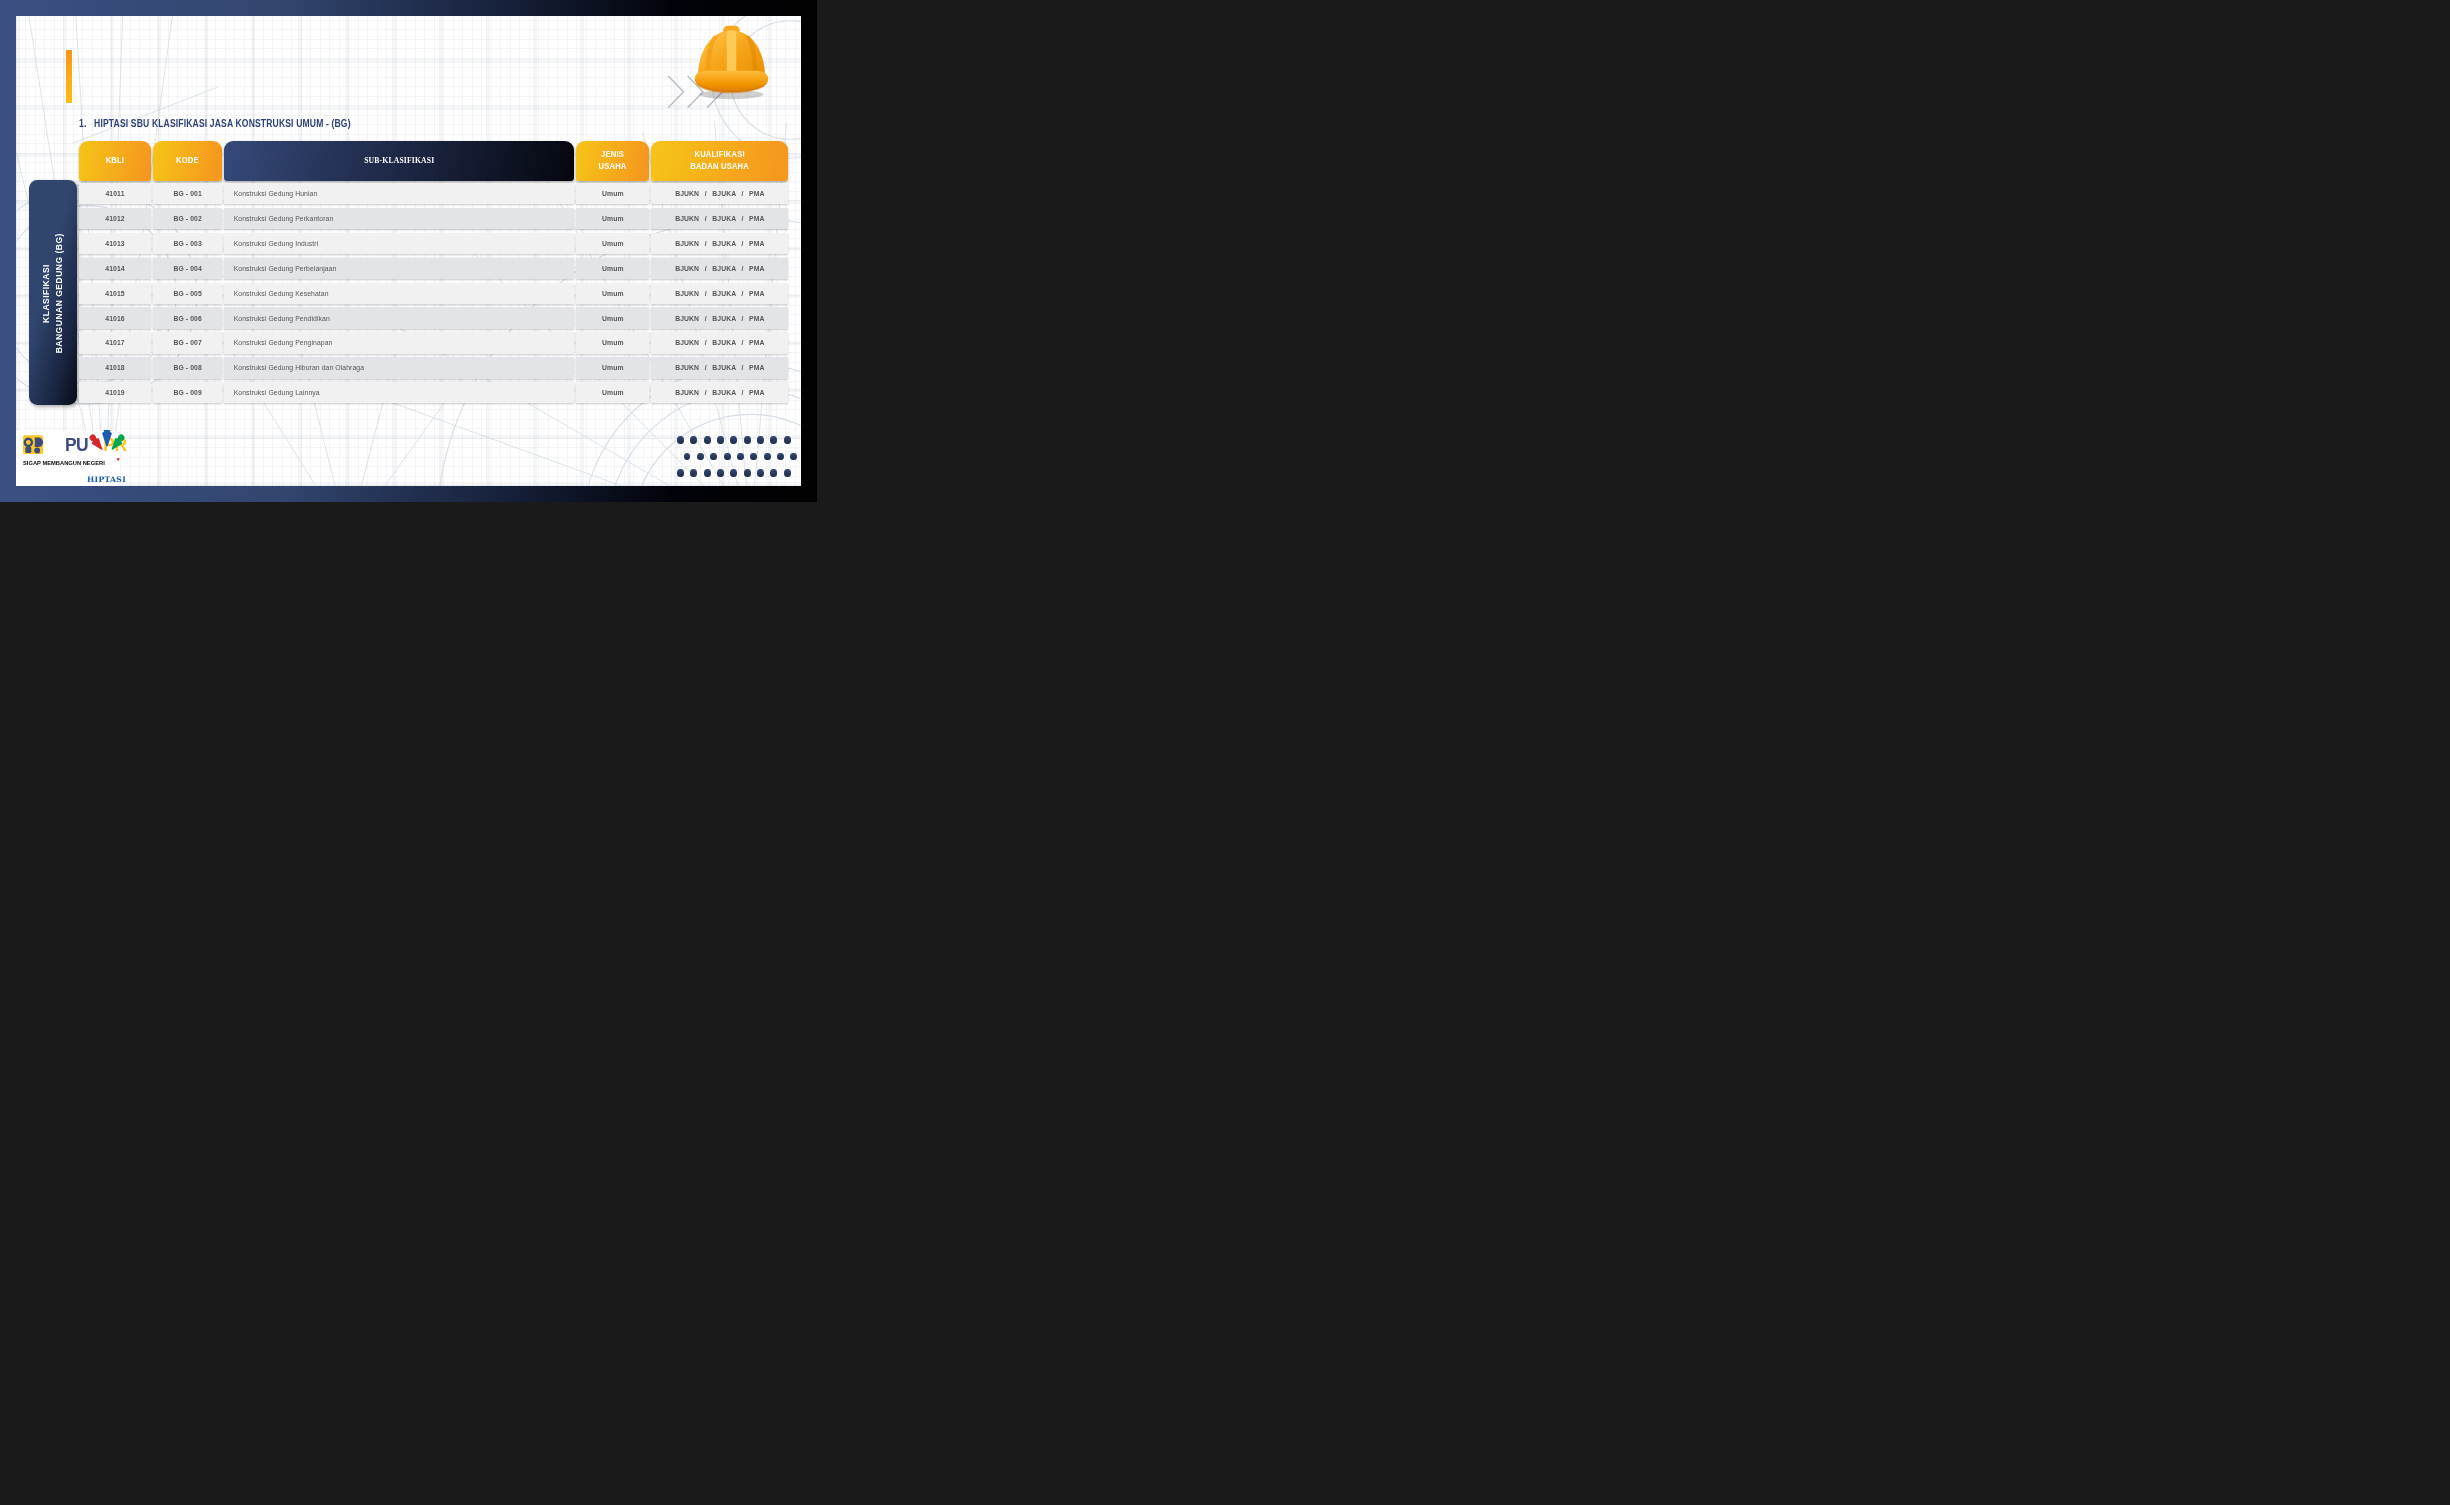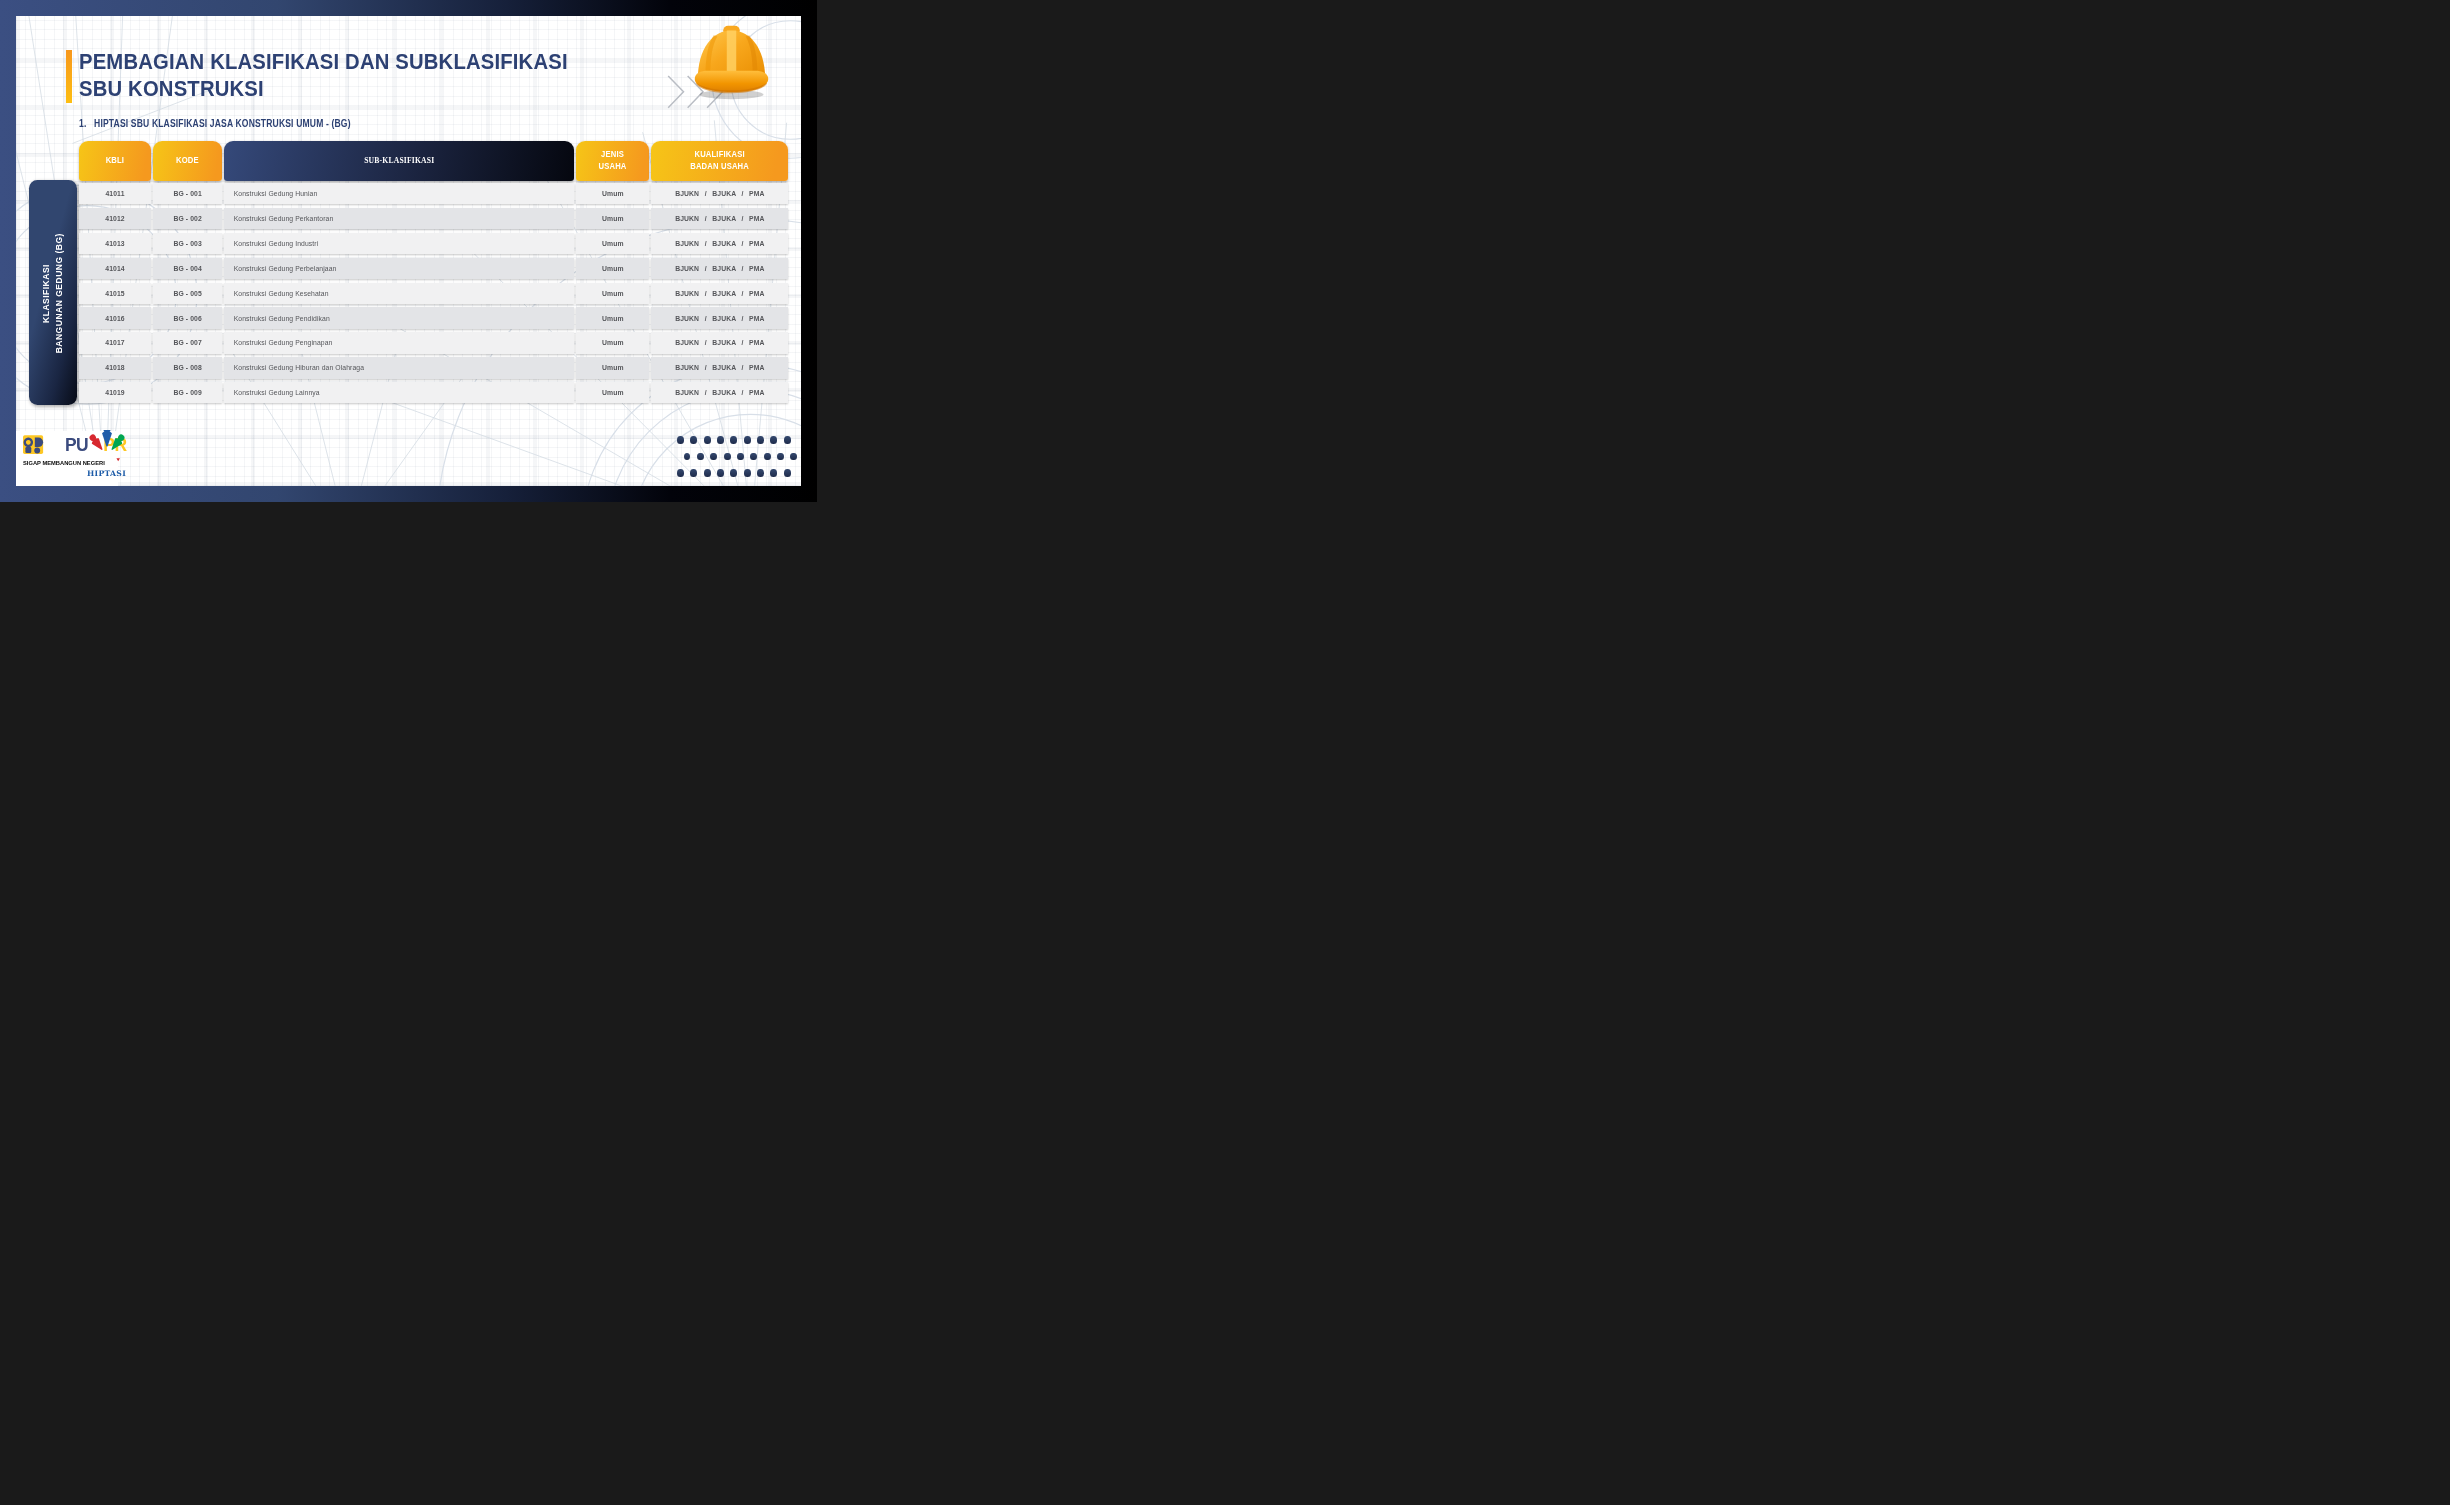--- a/index.html
+++ b/index.html
@@ -56,21 +56,21 @@
   .side-tab-rot div{line-height:1.5;letter-spacing:0.5px;transform:scaleX(.95);white-space:nowrap;}
 
   
   .logo-patch{position:absolute;left:0;top:415px;width:102px;height:55px;background:#fff;}
   .pupr{position:absolute;left:7.1px;top:418px;display:flex;align-items:flex-start;}
   .pupr-word{font-weight:bold;font-size:18.4px;line-height:21.3px;letter-spacing:-0.6px;transform:scaleX(.95);transform-origin:left top;}
   .pupr-word .pu{color:#3B4B7E;margin-left:20px;} .pupr-word .pr{color:#FDC724;padding-left:16px;}
   .pupr-tag{position:absolute;left:7.1px;top:443px;font-weight:bold;font-size:6.2px;color:#0b0b0b;
     letter-spacing:0;transform:scaleX(.93);transform-origin:left top;white-space:nowrap;}
   .hiptasi{position:absolute;left:69px;top:414px;width:43px;text-align:center;}
-  .hiptasi-label{margin-top:4px;font-family:"DejaVu Serif",serif;font-weight:bold;font-size:7.7px;
+  .hiptasi-label{margin-top:10px;font-family:"DejaVu Serif",serif;font-weight:bold;font-size:7.7px;
     color:#1E5CA8;letter-spacing:0.3px;}
 
   
   .dot-grid{position:absolute;left:661px;top:420px;width:119px;height:44px;}
   .dot{position:absolute;width:6.5px;height:7.7px;border-radius:50%;
     background:linear-gradient(180deg,#35496F,#1E2B4B);}
 
   
   .chevrons{position:absolute;left:651px;top:59px;}
   .hard-hat{position:absolute;left:674px;top:4.7px;}
@@ -138,24 +138,20 @@
       <rect x="56" y="8" width="28" height="16" rx="8" fill="#F9A81F"></rect>
       <path d="M13,100 C13,46 38,16 70,16 C102,16 127,46 127,100 Z" fill="url(#dome)"></path>
       <path d="M40,24 C30,40 26,62 26,96 L34,96 C34,60 38,40 46,26 Z" fill="#EE9708" opacity=".55"></path>
       <path d="M100,24 C110,40 114,62 114,96 L106,96 C106,60 102,40 94,26 Z" fill="#DD8300" opacity=".45"></path>
       <path d="M62,16 C62,50 62,70 62,98 L78,98 C78,70 78,50 78,16 Z" fill="#FFD061" opacity=".85"></path>
       <path d="M8,98 C8,88 18,84 30,84 L110,84 C122,84 132,88 132,98 C132,112 104,120 70,120 C36,120 8,112 8,98 Z" fill="url(#brim)"></path>
       <path d="M10,104 C22,112 44,117 70,117 C96,117 118,112 130,104 C128,114 102,122 70,122 C38,122 12,114 10,104 Z" fill="#D27700" opacity=".6"></path>
     </svg>
 
     <div class="accent-bar"></div>
-    <div class="title">
-      <div class="tline">PEMBAGIAN KLASIFIKASI DAN SUBKLASIFIKASI</div>
-      <div class="tline">SBU KONSTRUKSI</div>
-    </div>
     <div class="subtitle">
       <span class="num">1.</span>
       <span>HIPTASI SBU KLASIFIKASI JASA KONSTRUKSI UMUM - (BG)</span>
     </div>
 
     <div class="side-tab">
       <div class="side-tab-rot">
         <div>KLASIFIKASI</div>
         <div>BANGUNAN GEDUNG (BG)</div>
       </div>

